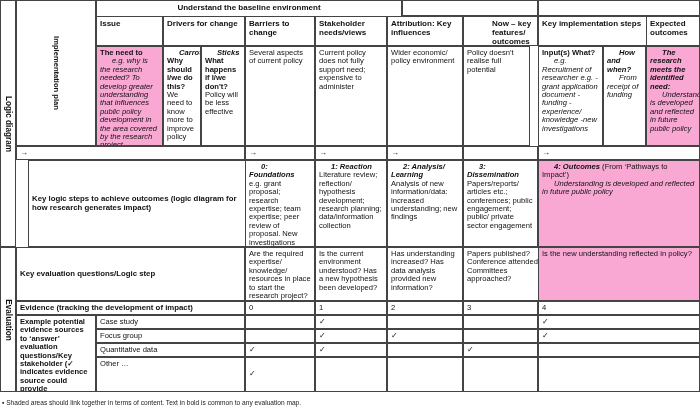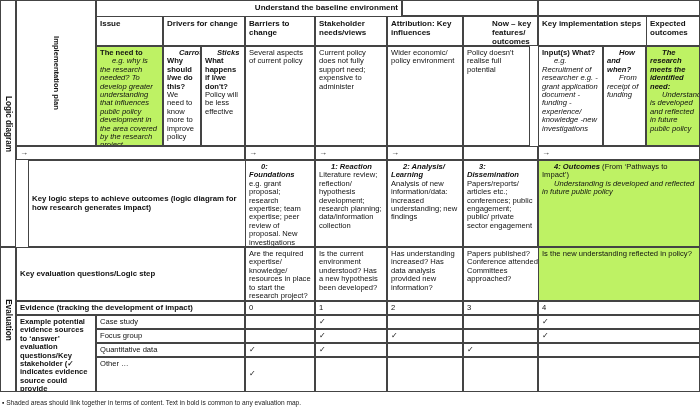--- a/index.html
+++ b/index.html
@@ -1,21 +1,21 @@
 <!DOCTYPE html>
 <html><head>
 <meta charset="utf-8">
 <style>
   html, body { margin:0; padding:0; background:#fff; }
   body { width:700px; height:409px; position:relative; overflow:hidden;
          font-family:"Liberation Sans", sans-serif; color:#111; }
   .wrap { position:absolute; left:0; top:0; width:700px; height:409px; }
   .cell { position:absolute; box-sizing:border-box; border:1px solid #444;
           font-size:7.6px; line-height:8.4px; padding:2px 3px; overflow:hidden; background:#fff; }
-  .shade { background:#bef264; }
+  .shade { background:#f9a8d4; }
   .b { font-weight:bold; }
   .i { font-style:italic;padding-left:12px; }
   .hdr { font-weight:bold; font-size:8px; line-height:9px; }
   .vert { position:absolute; box-sizing:border-box; border:1px solid #444; background:#fff; }
   .vert span { position:absolute; left:50%; top:50%; transform:translate(-50%,-50%) rotate(90deg);
                white-space:nowrap; font-weight:bold; font-size:8.2px; }
   .mid { display:flex; align-items:center; }
   .check { font-size:8px; }
   .footer { position:absolute; left:2px; top:399px; font-size:6.6px; color:#222; white-space:nowrap; }
   .arrow { font-size:8px; }
@@ -28,21 +28,21 @@
   <div class="vert" style="left:0;top:0;width:16px;height:247px;">
     <span>Logic diagram</span>
   </div>
   <div class="vert" style="left:16px;top:0;width:80px;height:146px;">
     <span style="font-size:7.6px;">Implementation plan</span>
   </div>
   <div class="vert" style="left:0;top:247px;width:16px;height:145px;">
     <span>Evaluation</span>
   </div>
 
-  <div class="cell hdr" style="left:96px;top:0;width:306px;height:28px;text-align:right;">Understand the baseline environment</div>
+  <div class="cell hdr" style="left:96px;top:0;width:306px;height:28px;text-align:center;">Understand the baseline environment</div>
   <div class="cell" style="left:402px;top:0;width:136px;height:16px;"></div>
   <div class="cell" style="left:538px;top:0;width:162px;height:16px;"></div>
 
   <div class="cell hdr" style="left:96px;top:16px;width:67px;height:30px;">Issue</div>
   <div class="cell hdr" style="left:163px;top:16px;width:82px;height:30px;">Drivers for change</div>
   <div class="cell hdr" style="left:245px;top:16px;width:70px;height:30px;">Barriers to change</div>
   <div class="cell hdr" style="left:315px;top:16px;width:72px;height:30px;">Stakeholder needs/views</div>
   <div class="cell hdr" style="left:387px;top:16px;width:76px;height:30px;">Attribution: Key influences</div>
   <div class="cell hdr" style="left:463px;top:16px;width:75px;height:30px;padding-left:28px;">Now – key features/ outcomes</div>
   <div class="cell hdr" style="left:538px;top:16px;width:112px;height:30px;">Key implementation steps</div>

